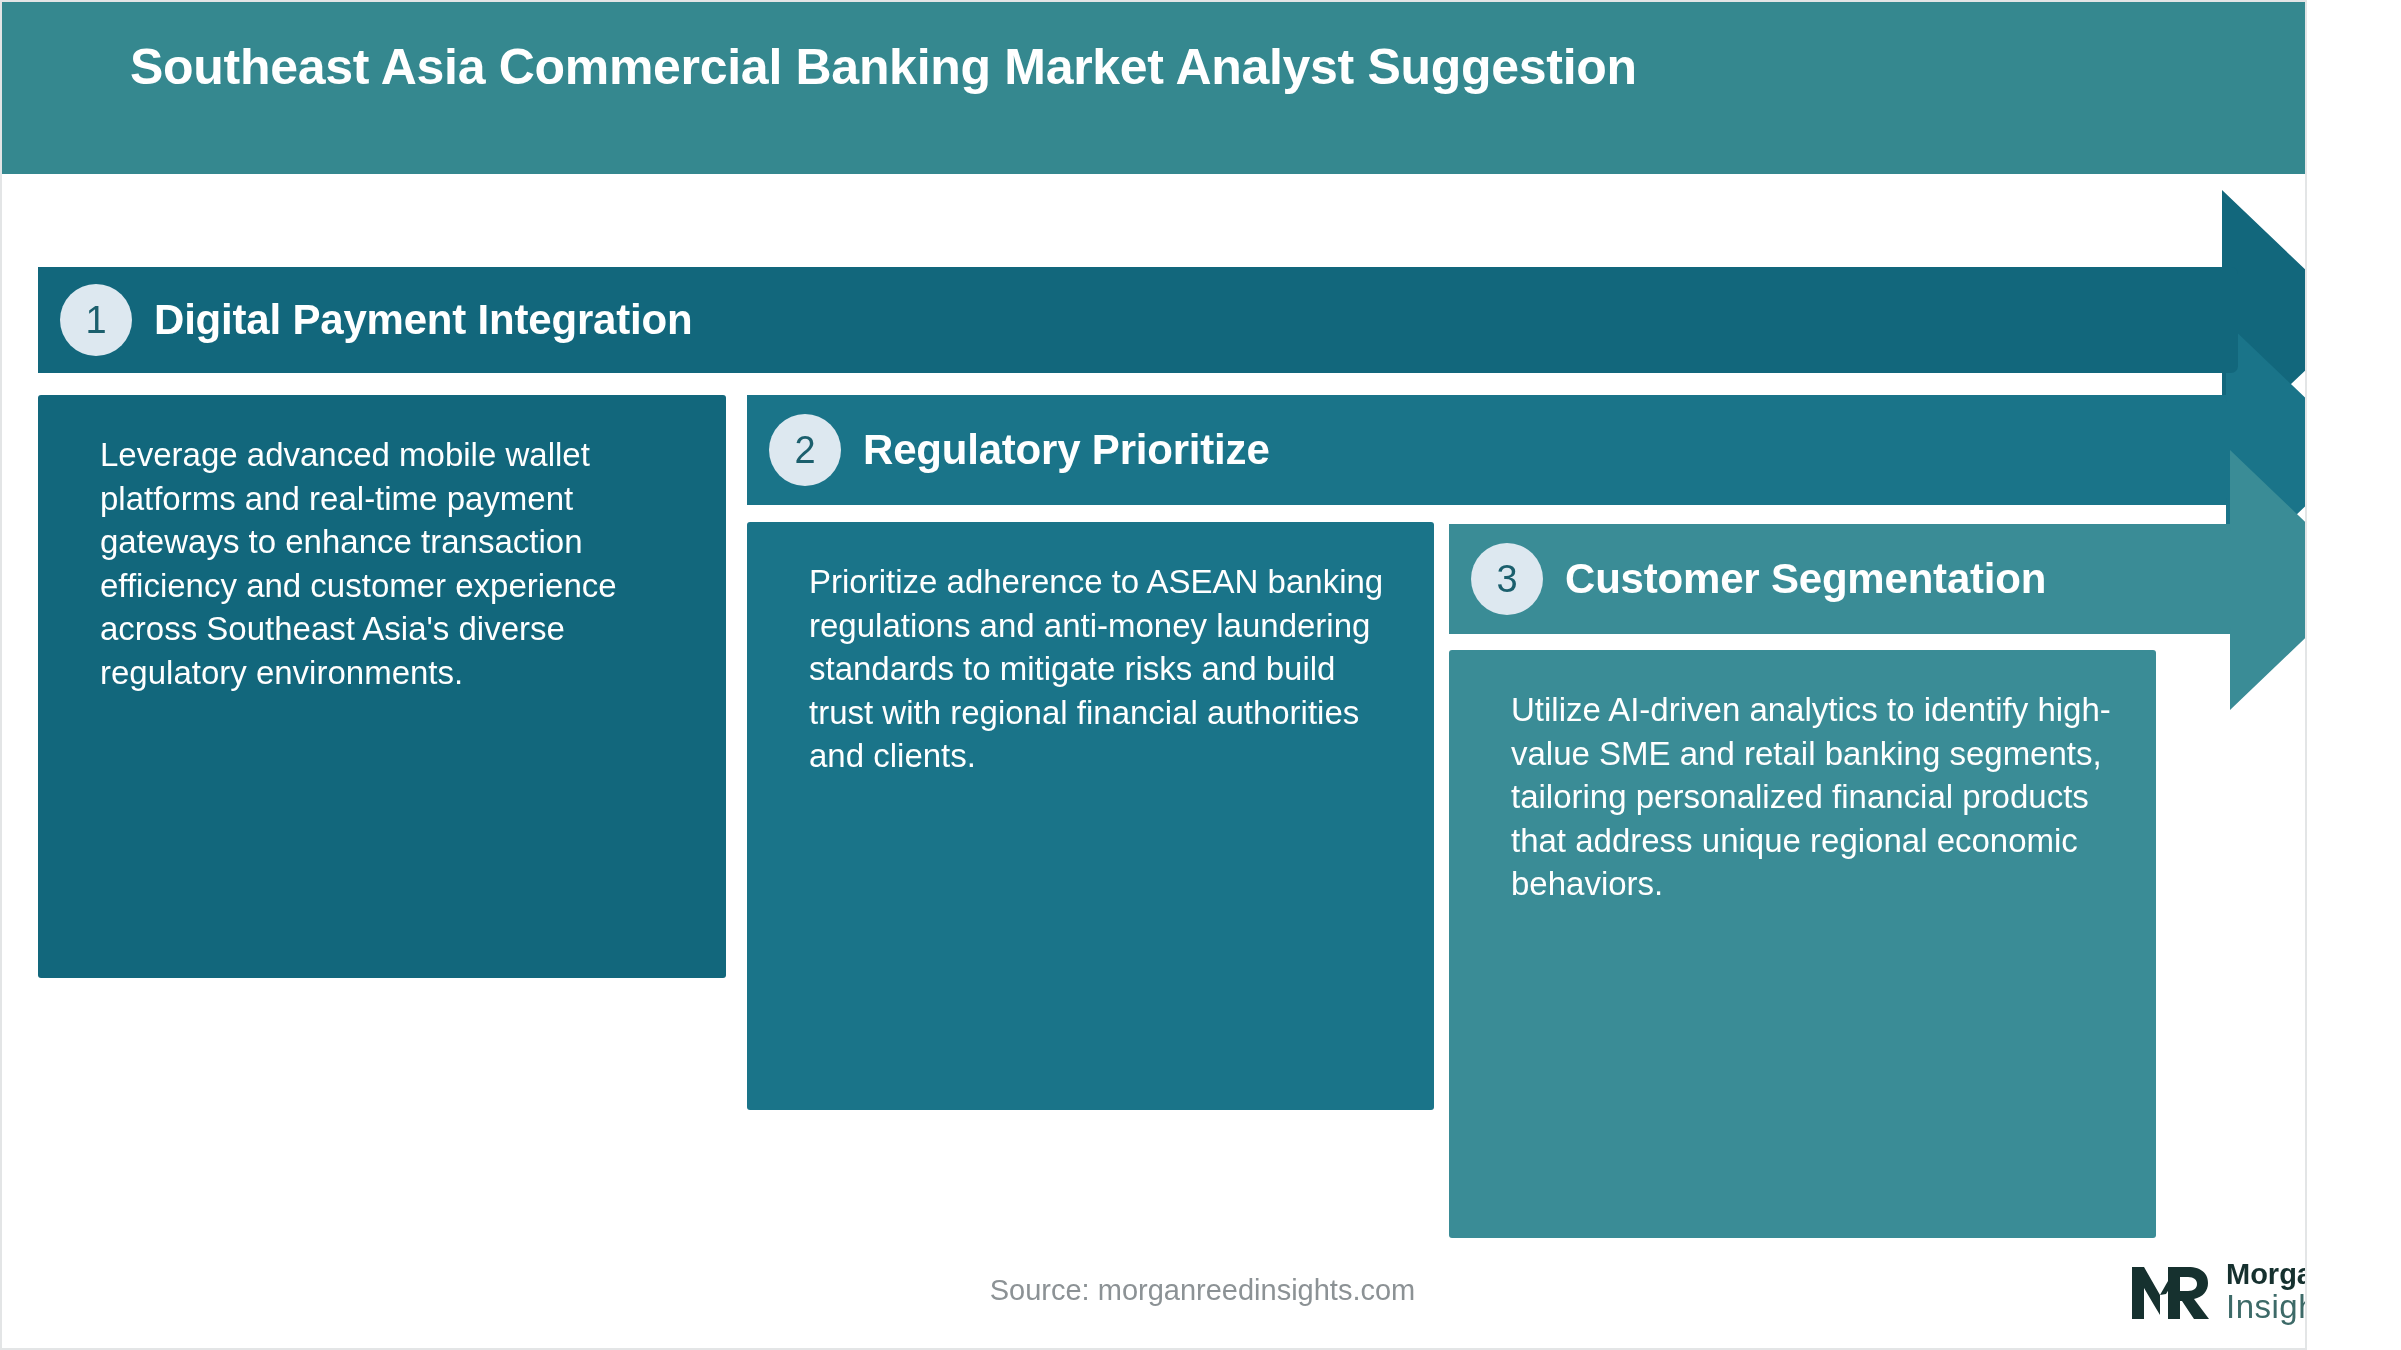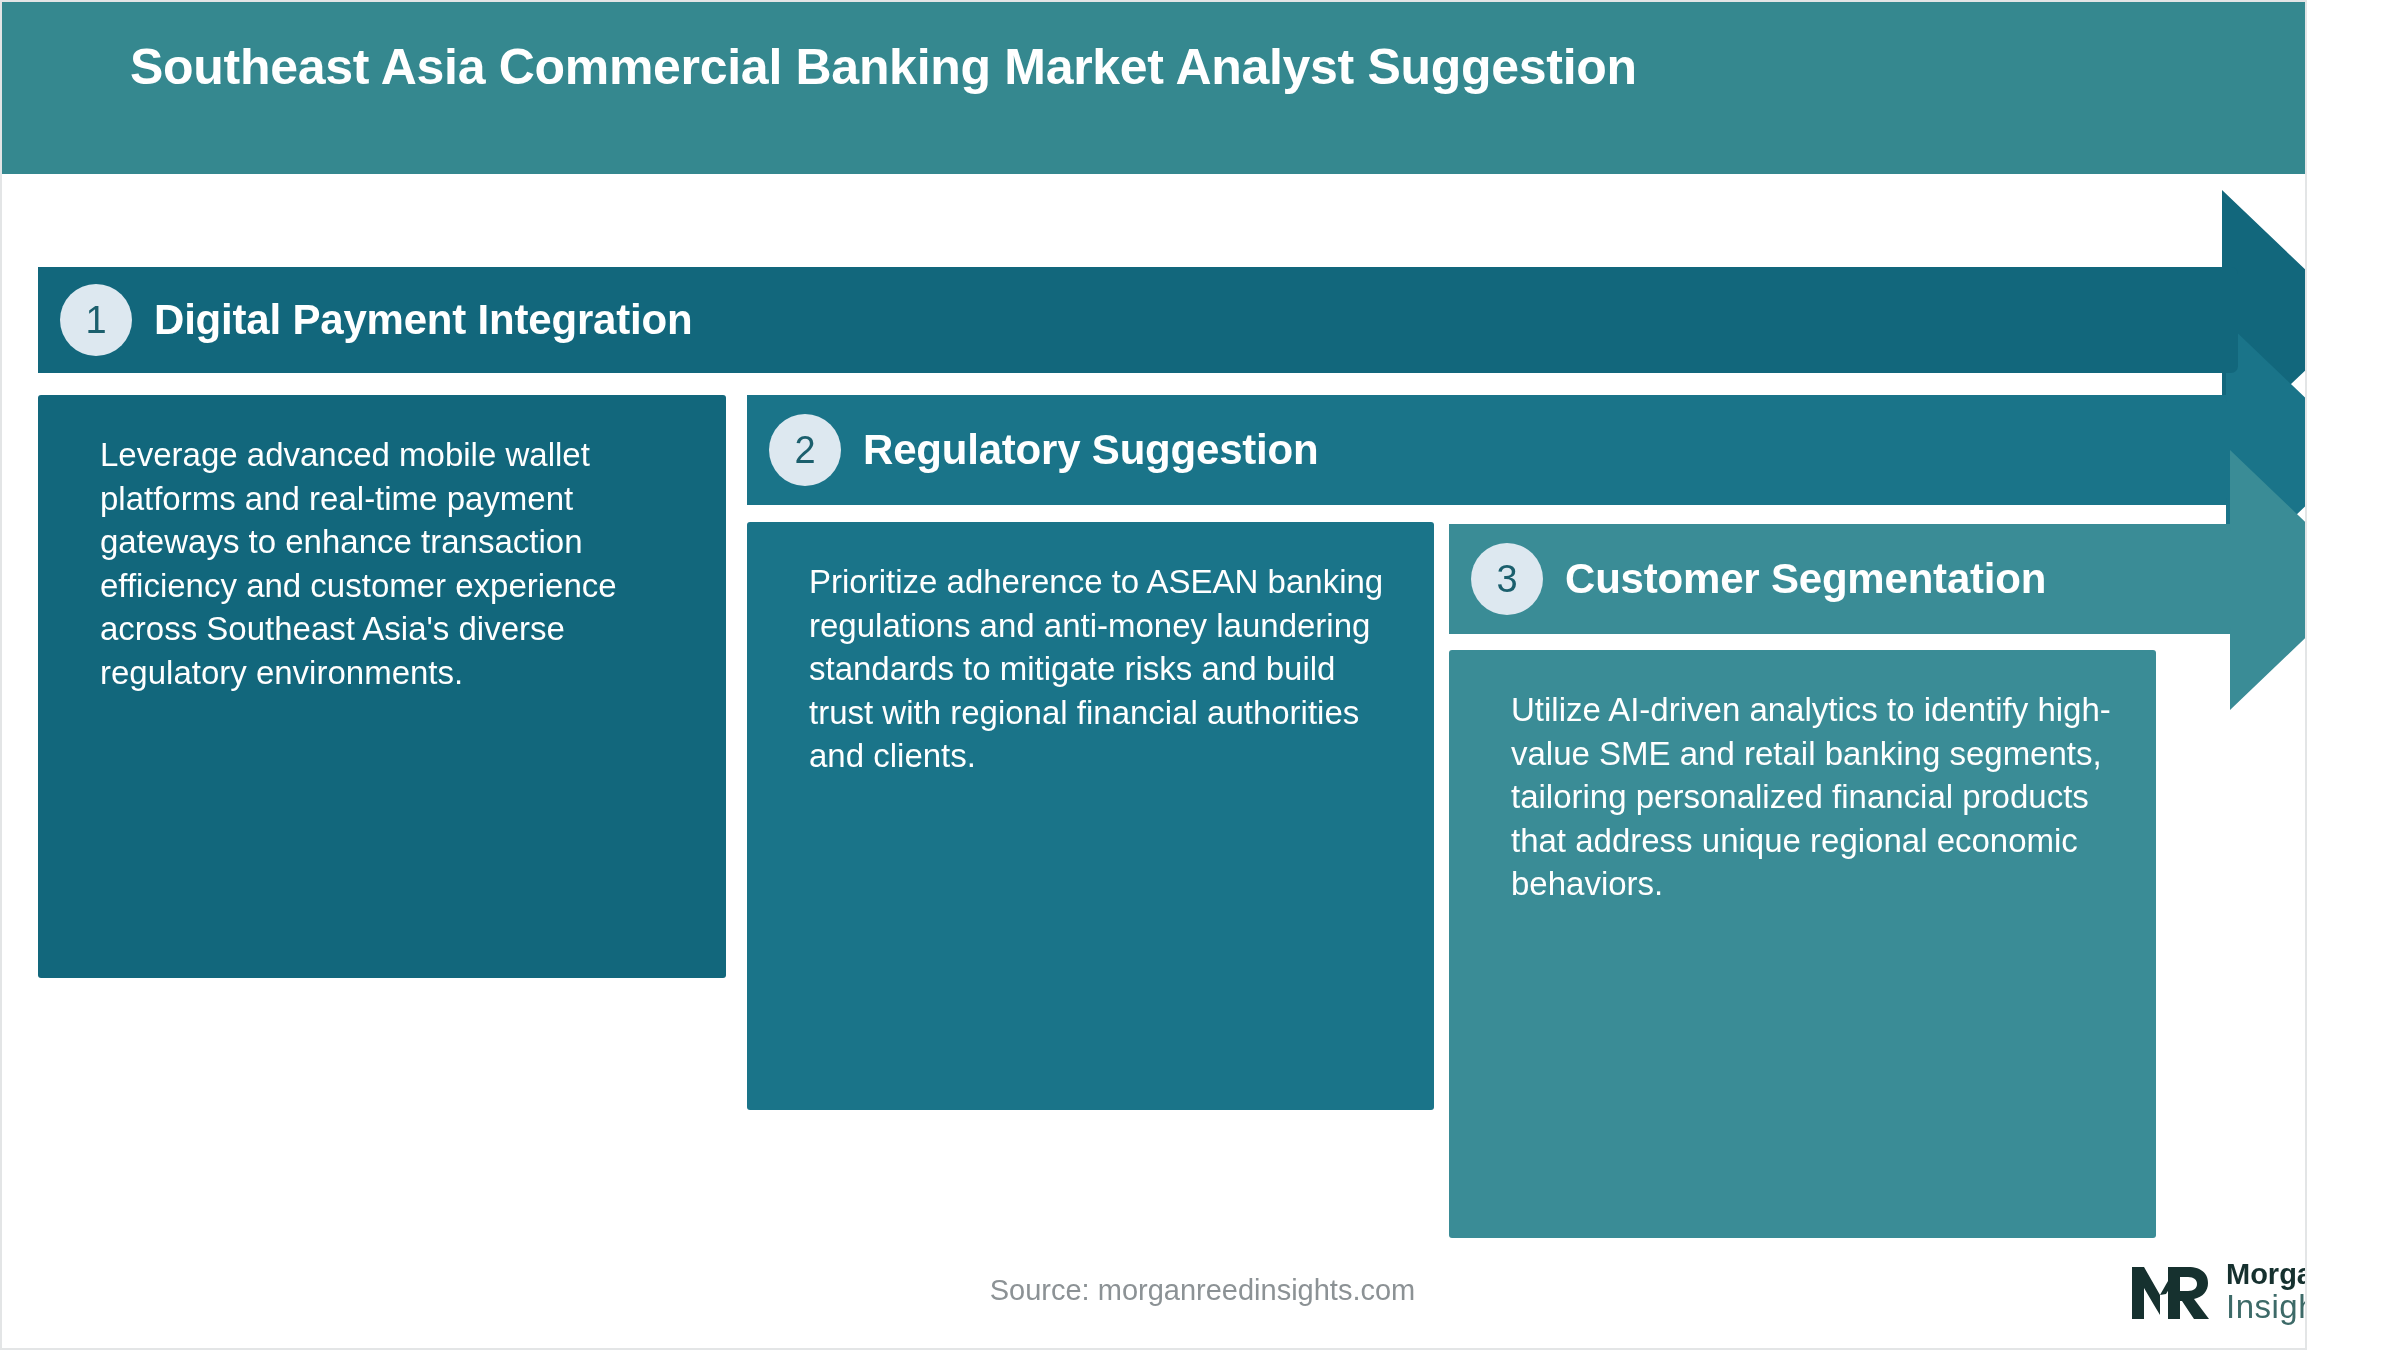--- a/index.html
+++ b/index.html
@@ -158,21 +158,21 @@
   <div class="step-bar tone-1" style="left:36px; top:265px; width:2200px; height:106px;">
     <div class="badge">1</div>
     <div class="step-title">Digital Payment Integration</div>
   </div>
   <div class="step-card tone-1" style="left:36px; top:393px; width:688px; height:583px;">
     <div class="step-body">Leverage advanced mobile wallet platforms and real-time payment gateways to enhance transaction efficiency and customer experience across Southeast Asia's diverse regulatory environments.</div>
   </div>
 
   <div class="step-bar tone-2" style="left:745px; top:393px; width:1480px; height:110px;">
     <div class="badge">2</div>
-    <div class="step-title">Regulatory Suggestion</div>
+    <div class="step-title">Regulatory Prioritize</div>
   </div>
   <div class="step-card tone-2" style="left:745px; top:520px; width:687px; height:588px;">
     <div class="step-body">Prioritize adherence to ASEAN banking regulations and anti-money laundering standards to mitigate risks and build trust with regional financial authorities and clients.</div>
   </div>
 
   <div class="step-bar tone-3" style="left:1447px; top:522px; width:782px; height:110px;">
     <div class="badge">3</div>
     <div class="step-title">Customer Segmentation</div>
   </div>
   <div class="step-card tone-3" style="left:1447px; top:648px; width:707px; height:588px;">

